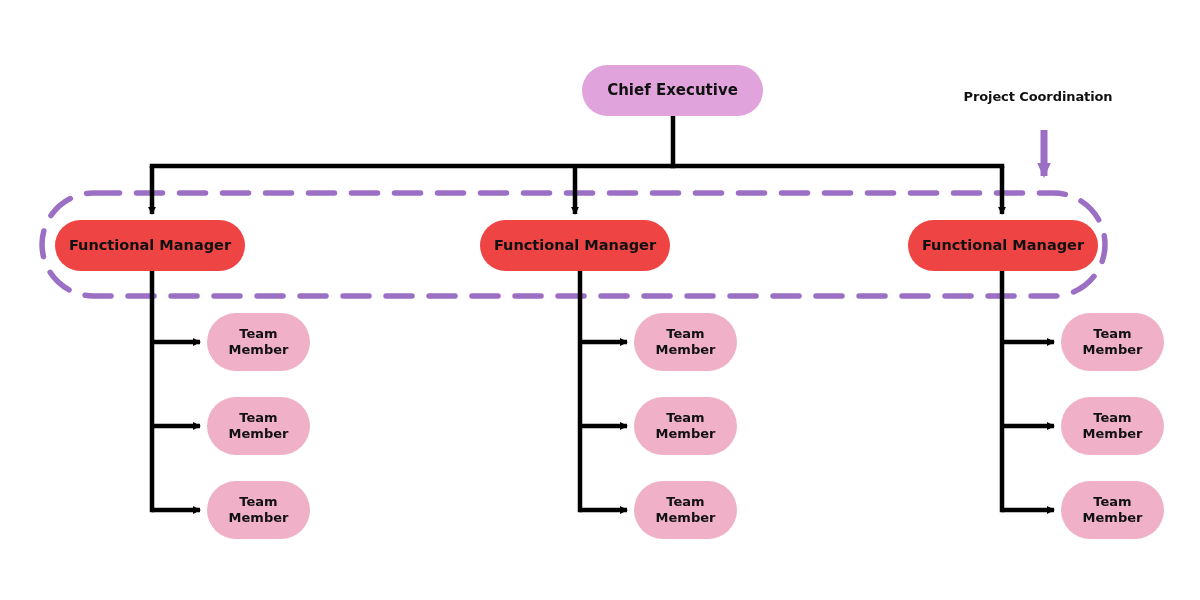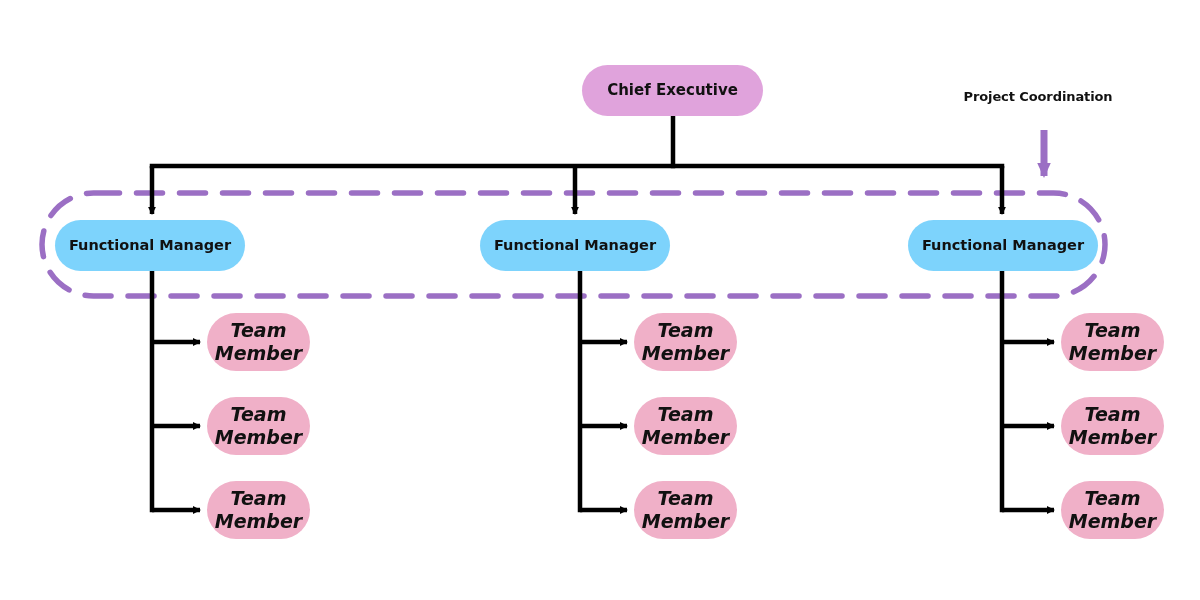--- a/index.html
+++ b/index.html
@@ -44,33 +44,32 @@
     height: 51px;
     border-radius: 26px;
     background: #e0a3dc;
     font-size: 15px;
   }
   .node-manager {
     top: 220px;
     width: 190px;
     height: 51px;
     border-radius: 26px;
-    background: #7dd3fc;
+    background: #ef4444;
     font-size: 14.5px;
   }
   .mgr-0 { left: 55px; }
   .mgr-1 { left: 480px; }
   .mgr-2 { left: 908px; }
   .node-team {
     width: 103px;
     height: 58px;
     border-radius: 29px;
     background: #f0b0c8;
-    font-size: 19px;
-    font-style: italic;
+    font-size: 13px;
   }
   .col-0 { left: 207px; }
   .col-1 { left: 634px; }
   .col-2 { left: 1061px; }
   .row-0 { top: 313px; }
   .row-1 { top: 397px; }
   .row-2 { top: 481px; }
   .node-team span { display: block; }
   .coord-label {
     position: absolute;

